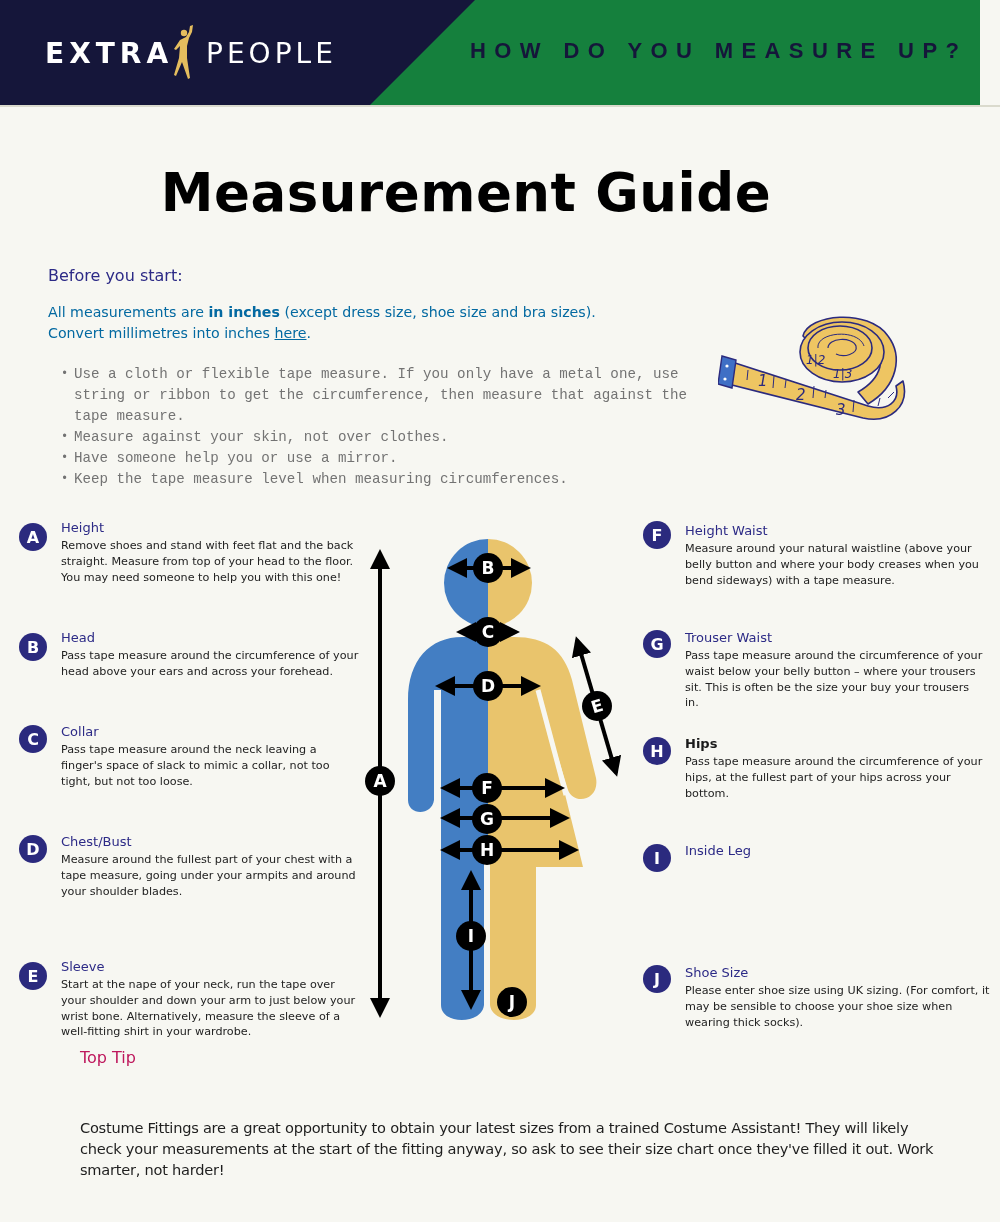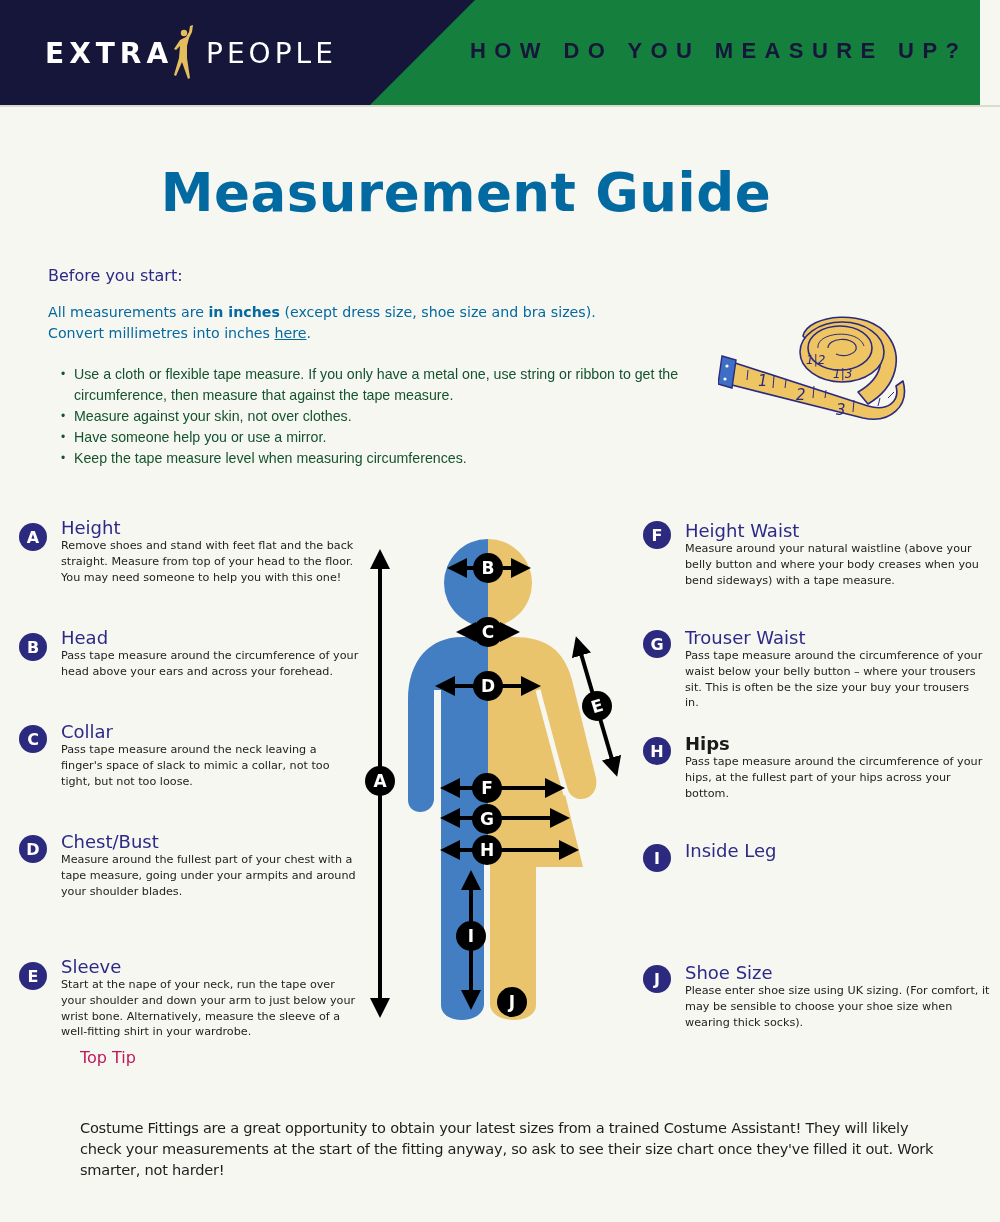--- a/index.html
+++ b/index.html
@@ -8,35 +8,35 @@
 
   .header { position: absolute; left: 0; top: 0; width: 980px; height: 105px; background: #15803d; overflow: hidden; }
   .header-dark { position: absolute; left: 0; top: 0; width: 1000px; height: 105px; }
   .header-line { position: absolute; left: 0; top: 105px; width: 1000px; height: 2px; background: #dadacd; }
   .logo { position: absolute; left: 45px; top: 32px; height: 42px; display: flex; align-items: center; }
   .logo-extra { font-family: "DejaVu Sans", sans-serif; font-weight: bold; font-size: 28px; letter-spacing: 5px; color: #ffffff; }
   .logo-people { font-family: "DejaVu Sans", sans-serif; font-weight: normal; font-size: 28px; letter-spacing: 4px; color: #ffffff; margin-left: 2px; }
   .logo-figure { width: 30px; height: 58px; margin: 0 3px 0 -2px; }
   .tagline { position: absolute; left: 470px; top: 38px; font-family: "Liberation Sans", sans-serif; font-weight: bold; font-size: 22px; letter-spacing: 8.4px; color: #15163a; }
 
-  .title { position: absolute; left: 0; width: 900px; top: 162px; text-align: center; font-family: "DejaVu Sans", sans-serif; font-size: 53px; color: #0369a1; letter-spacing: 0.5px; padding-left: 32px; }
+  .title { position: absolute; left: 0; width: 900px; top: 162px; text-align: center; font-family: "DejaVu Sans", sans-serif; font-size: 53px; color: #000000; letter-spacing: 0.5px; padding-left: 32px; }
 
   .before-heading { position: absolute; left: 48px; top: 266px; font-size: 16px; color: #2c2a86; font-family: "DejaVu Sans", sans-serif; }
   .intro { position: absolute; left: 48px; top: 302px; font-size: 14.2px; line-height: 21px; color: #0369a1; font-family: "DejaVu Sans", sans-serif; }
   .intro b { font-weight: bold; }
   .intro .link { text-decoration: underline; cursor: pointer; }
-  .tips { position: absolute; left: 74px; top: 364px; width: 620px; font-size: 14.2px; line-height: 21px; color: #14532d; list-style: none; font-family: Liberation Sans, sans-serif; }
+  .tips { position: absolute; left: 74px; top: 364px; width: 620px; font-size: 14.2px; line-height: 21px; color: #737373; list-style: none; font-family: Liberation Mono, monospace; }
   .tips li { position: relative; padding-left: 0; }
   .tips li::before { content: "•"; position: absolute; left: -13px; top: 0; font-size: 12px; }
 
   .tape { position: absolute; left: 718px; top: 306px; width: 190px; height: 122px; }
 
   .item { position: absolute; width: 300px; }
   .item .badge { position: absolute; left: -42px; top: 0; width: 28px; height: 28px; border-radius: 50%; background: #2b2a7e; color: #fff; font-weight: bold; font-family: "DejaVu Sans", sans-serif; font-size: 16px; display: flex; align-items: center; justify-content: center; }
-  .item .item-title { font-family: "DejaVu Sans", sans-serif; font-size: 18px; color: #2c2a86; line-height: 16px; }
+  .item .item-title { font-family: "DejaVu Sans", sans-serif; font-size: 13px; color: #2c2a86; line-height: 16px; }
   .item .item-title.dark { color: #1a1a1a; font-weight: bold; }
   .item .item-desc { font-family: "DejaVu Sans", sans-serif; font-size: 11.2px; line-height: 15.8px; color: #222; margin-top: 2px; }
 
   .figure { position: absolute; left: 360px; top: 530px; width: 270px; height: 500px; }
 
   .toptip-heading { position: absolute; left: 80px; top: 1048px; font-size: 16px; color: #be185d; font-family: "DejaVu Sans", sans-serif; }
   .toptip-body { position: absolute; left: 80px; top: 1117px; width: 860px; font-size: 14.6px; line-height: 21px; color: #1e1e1e; font-family: "DejaVu Sans", sans-serif; letter-spacing: -0.25px; }
 </style>
 </head>
 <body>

